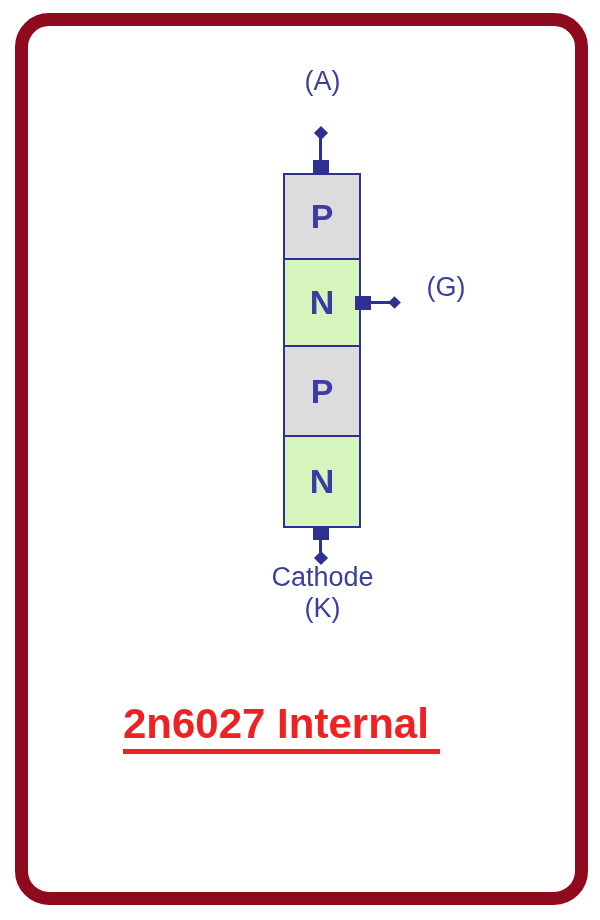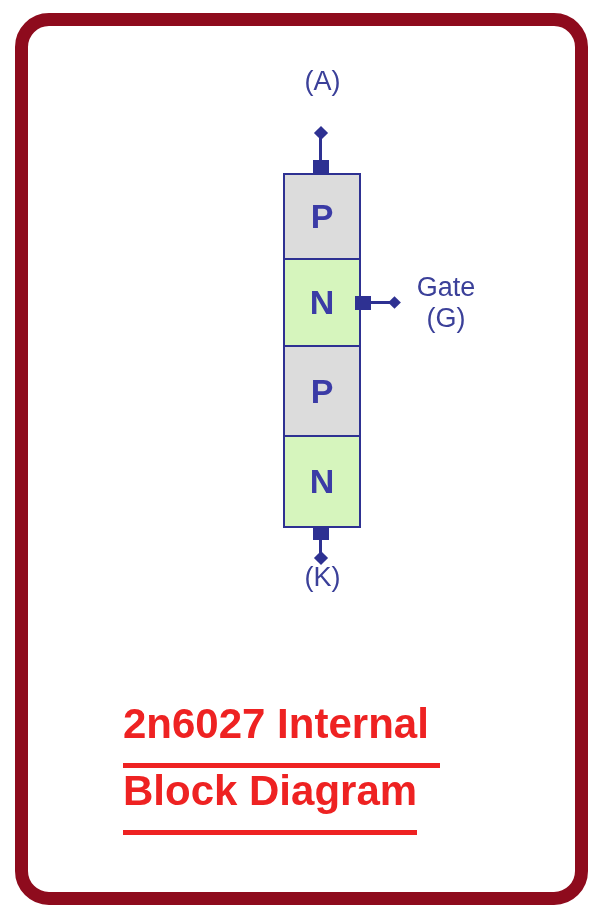--- a/index.html
+++ b/index.html
@@ -58,21 +58,21 @@
 
   
   .caption {
     position: absolute; left: 123px; top: 690px;
     color: var(--title-red, #ee2222);
     font-size: 42px; font-weight: bold; line-height: 67px;
   }
   .caption-line { display: block; }
   .caption-line > span {
     border-bottom: 5px solid var(--title-red, #ee2222);
-    padding-bottom: 16px;
+    padding-bottom: 2px;
     white-space: pre;
   }
 </style>
 </head>
 <body>
 
 <div class="frame"></div>
 
 <div class="pin-label anode-label">
   <div>(A)</div>
@@ -85,27 +85,26 @@
   <div class="layer p layer-1">P</div>
   <div class="layer n layer-2">N</div>
   <div class="layer p layer-3">P</div>
   <div class="layer n layer-4">N</div>
 </div>
 
 <div class="pin-square gate-square"></div>
 <div class="pin-line gate-line"></div>
 <div class="pin-dot gate-dot"></div>
 <div class="pin-label gate-label">
-  <div>Gate</div>
   <div>(G)</div>
 </div>
 
 <div class="pin-square cathode-square"></div>
 <div class="pin-line cathode-line"></div>
 <div class="pin-dot cathode-dot"></div>
 <div class="pin-label cathode-label">
+  <div>Cathode</div>
   <div>(K)</div>
 </div>
 
 <div class="caption">
   <span class="caption-line"><span>2n6027 Internal </span></span>
-  <span class="caption-line"><span>Block Diagram</span></span>
 </div>
 
 </body></html>

